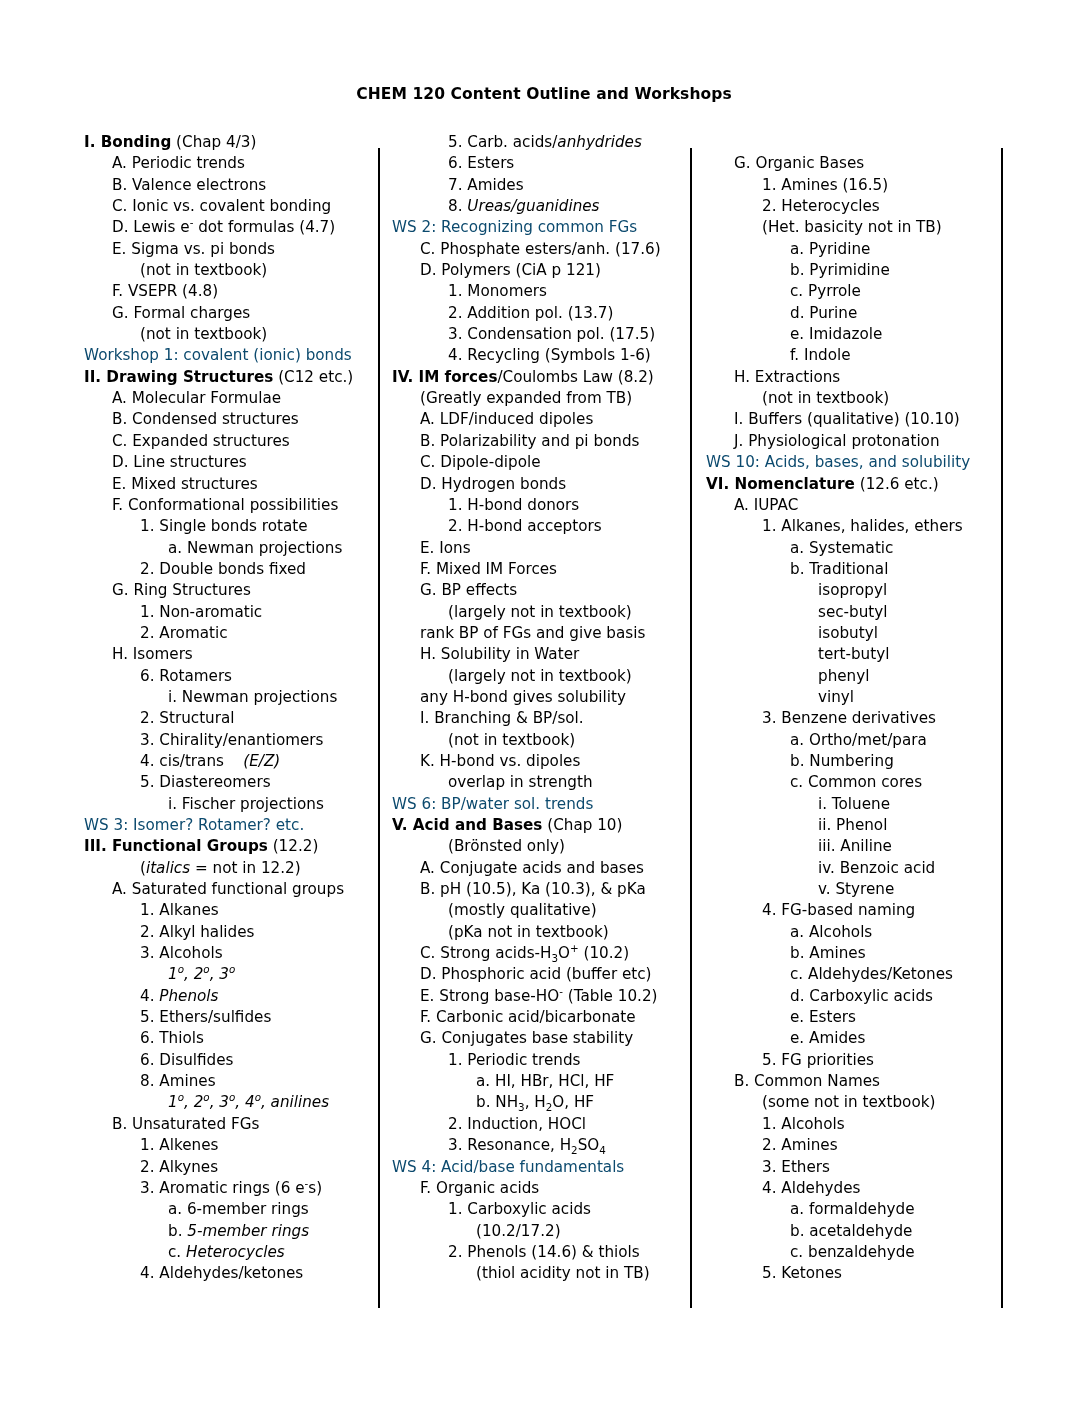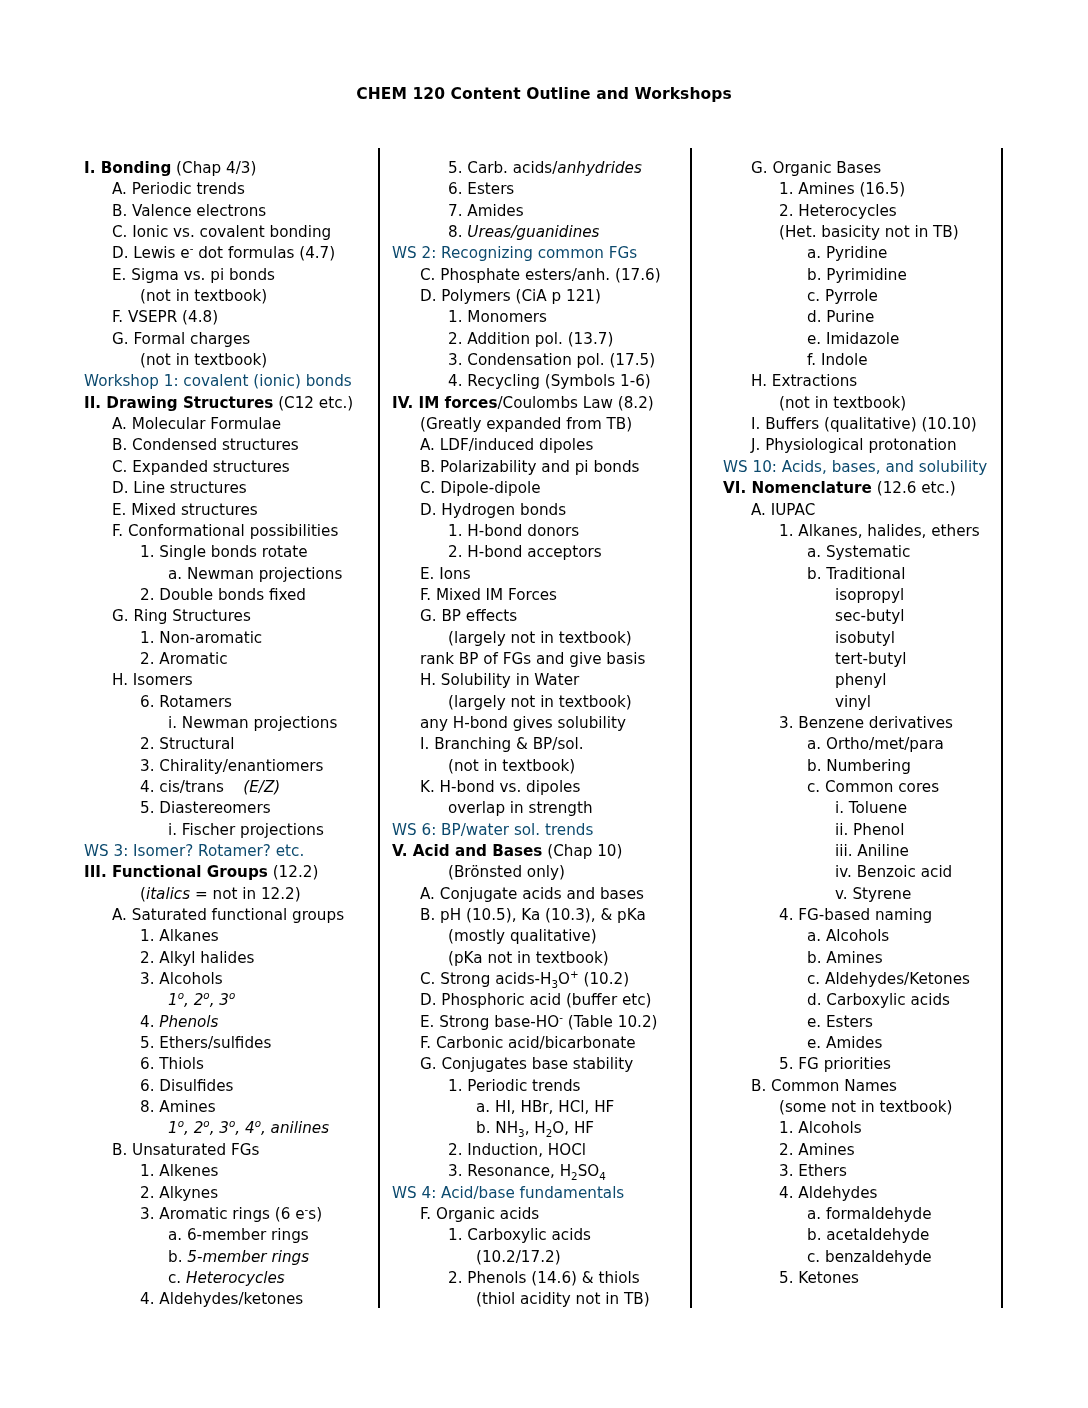--- a/index.html
+++ b/index.html
@@ -28,34 +28,34 @@
     left: 0;
     width: 1088px;
     text-align: center;
     font-size: 15.5px;
     font-weight: bold;
     letter-spacing: 0.1px;
   }
 
   #columns {
     position: absolute;
-    top: 158px;
+    top: 132px;
     left: 0;
     width: 1088px;
     display: flex;
-    align-items: flex-start;
+    align-items: flex-end;
   }
 
   .col {
     position: relative;
     box-sizing: border-box;
   }
   .col-1 { width: 378px; padding-left: 84px; padding-right: 8px; }
   .col-2 { width: 312px; padding-left: 14px; padding-right: 6px; }
-  .col-3 { width: 312px; padding-left: 16px; padding-right: 6px; margin-left: 17px; }
+  .col-3 { width: 312px; padding-left: 16px; padding-right: 6px; }
 
   
   .rule {
     position: absolute;
     top: 148px;
     width: 2px;
     height: 1160px;
     background: #000000;
   }
   #rule-1 { left: 378px; }

